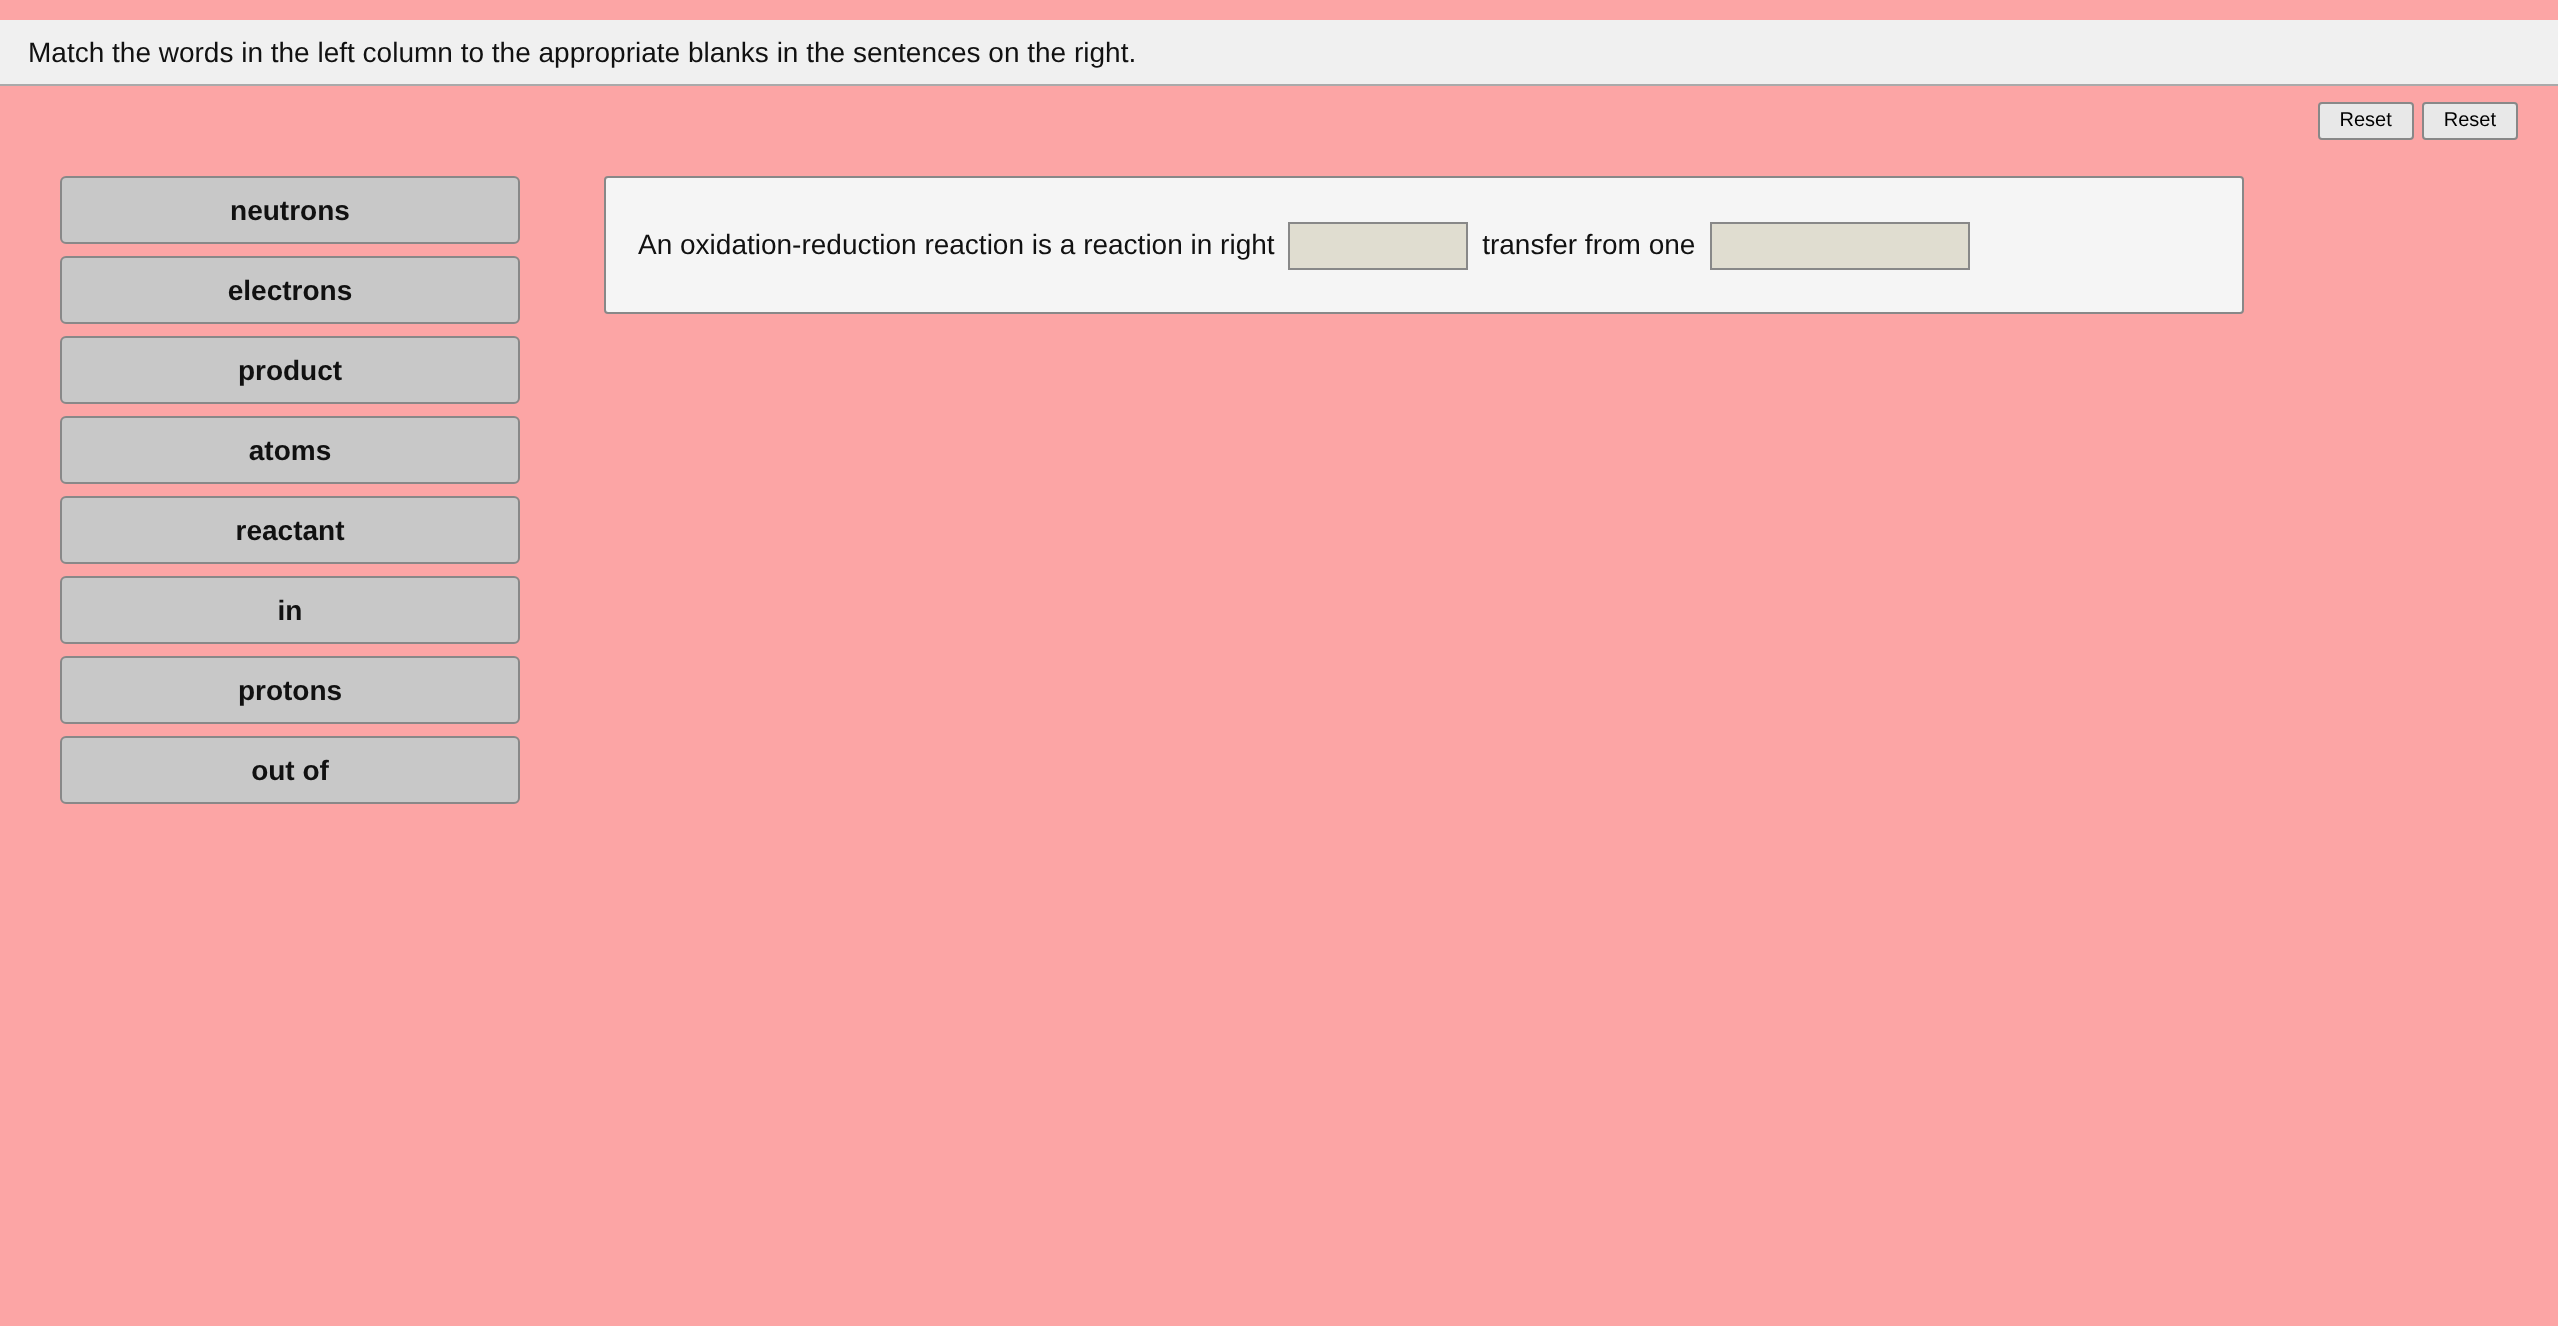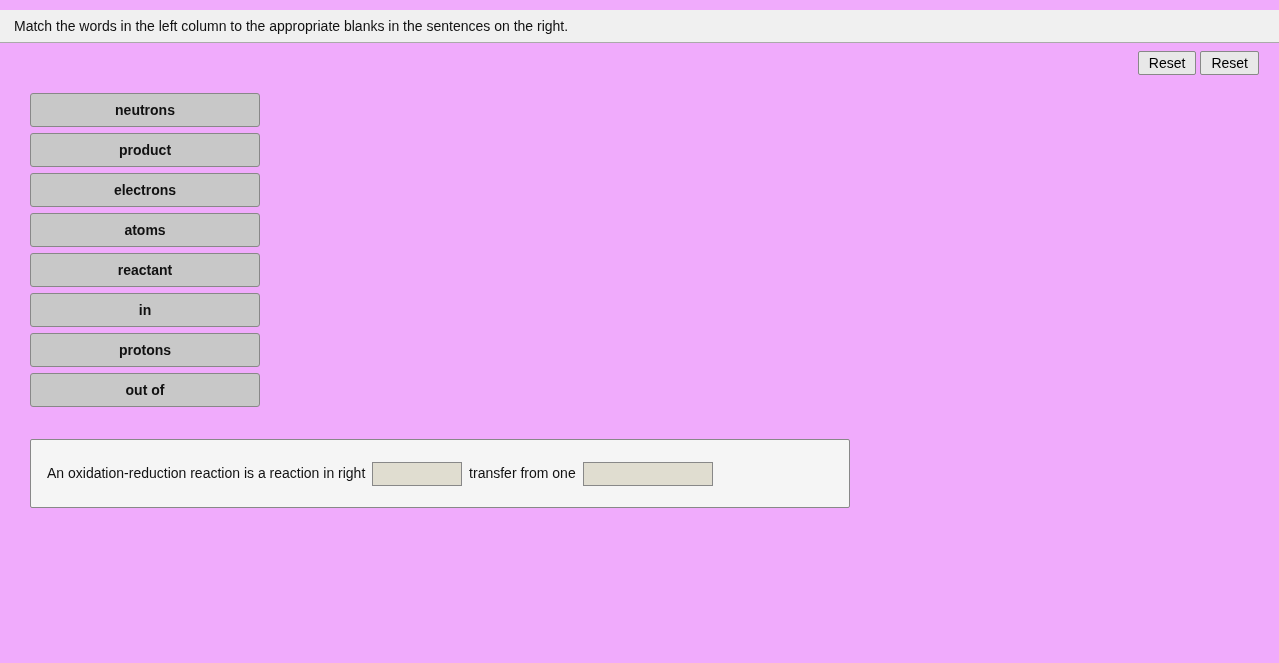--- a/index.html
+++ b/index.html
@@ -12,21 +12,21 @@
       font-family: Arial, sans-serif;
       font-size: 14px;
       background: #d0d0d0;
       width: 1279px;
       min-height: 663px;
     }
 
     .page-container {
       width: 1279px;
       min-height: 663px;
-      background: #f0abfc;
+      background: #fca5a5;
       padding: 10px 0;
     }
 
     .instruction-bar {
       background: #f0f0f0;
       border-bottom: 1px solid #aaa;
       padding: 8px 14px;
       font-size: 14px;
       color: #111;
     }
@@ -35,30 +35,29 @@
       display: flex;
       justify-content: flex-end;
       padding: 8px 20px;
       gap: 4px;
     }
 
     .top-btn {
       padding: 3px 10px;
       border: 1px solid #888;
       background: #e8e8e8;
-      font-size: 14px;
+      font-size: 10px;
       cursor: pointer;
       border-radius: 2px;
     }
 
     .main-content {
       display: flex;
       padding: 10px 30px;
-      gap: 32px;
-      flex-direction: column;
+      gap: 42px;
     }
 
     .left-column {
       display: flex;
       flex-direction: column;
       gap: 6px;
       min-width: 200px;
     }
 
     .word-btn {
@@ -120,22 +119,22 @@
 
   <div class="top-buttons">
     <button class="top-btn">Reset</button>
     <button class="top-btn">Reset</button>
   </div>
 
   <div class="main-content">
 
     <div class="left-column">
       <button class="word-btn">neutrons</button>
+      <button class="word-btn">electrons</button>
       <button class="word-btn">product</button>
-      <button class="word-btn">electrons</button>
       <button class="word-btn">atoms</button>
       <button class="word-btn">reactant</button>
       <button class="word-btn">in</button>
       <button class="word-btn">protons</button>
       <button class="word-btn">out of</button>
     </div>
 
     <div class="right-column">
       <div class="sentence-box">
         <div>

